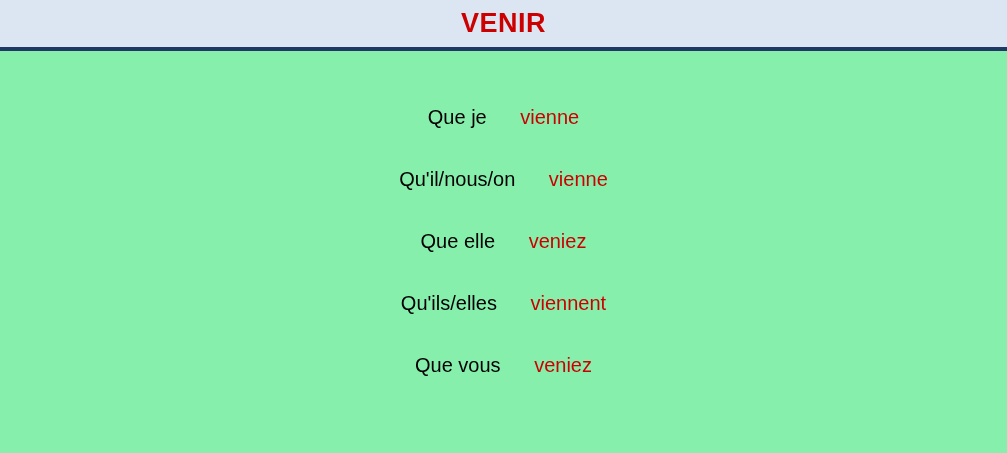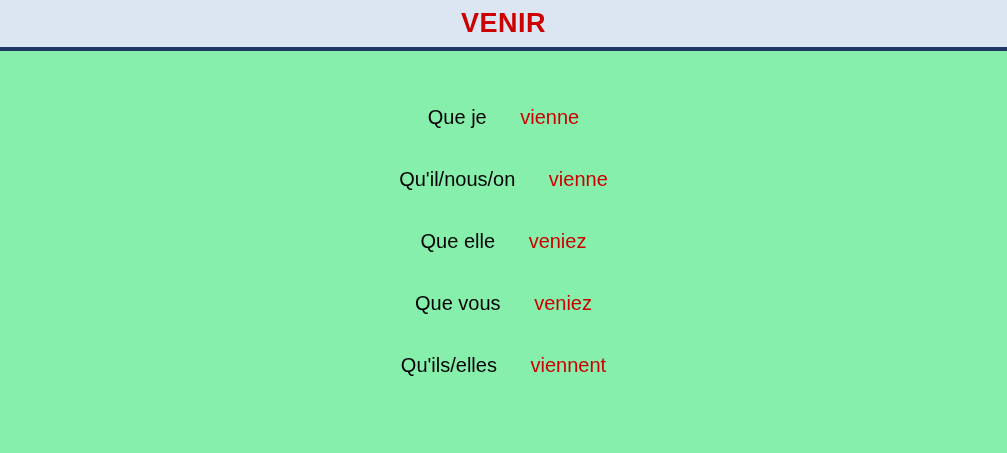--- a/index.html
+++ b/index.html
@@ -102,21 +102,21 @@
 
     <div class="conj-row">
       <span>Qu'il/nous/on </span><span class="ending">vienne</span>
     </div>
 
     <div class="conj-row">
       <span>Que elle </span><span class="ending">veniez</span>
     </div>
 
     <div class="conj-row">
-      <span>Que vous </span><span class="ending">veniez</span>
+      <span>Qu'ils/elles </span><span class="ending">viennent</span>
     </div>
 
     <div class="conj-row">
-      <span>Qu'ils/elles </span><span class="ending">viennent</span>
+      <span>Que vous </span><span class="ending">veniez</span>
     </div>
 
   </div>
 </div>
 
 </body></html>

